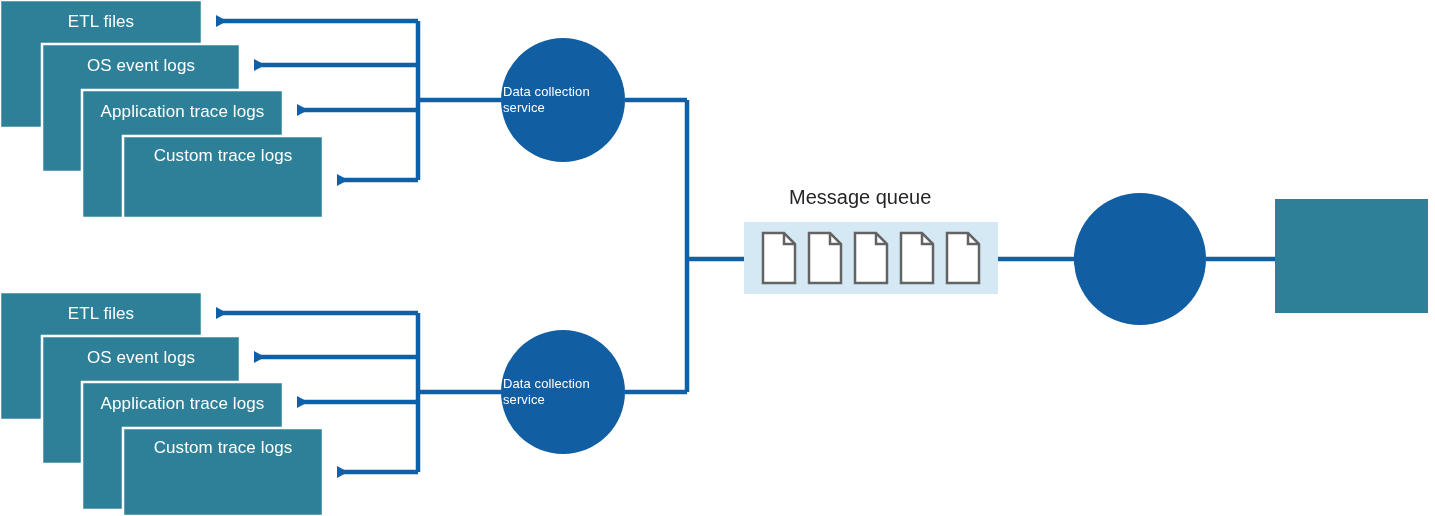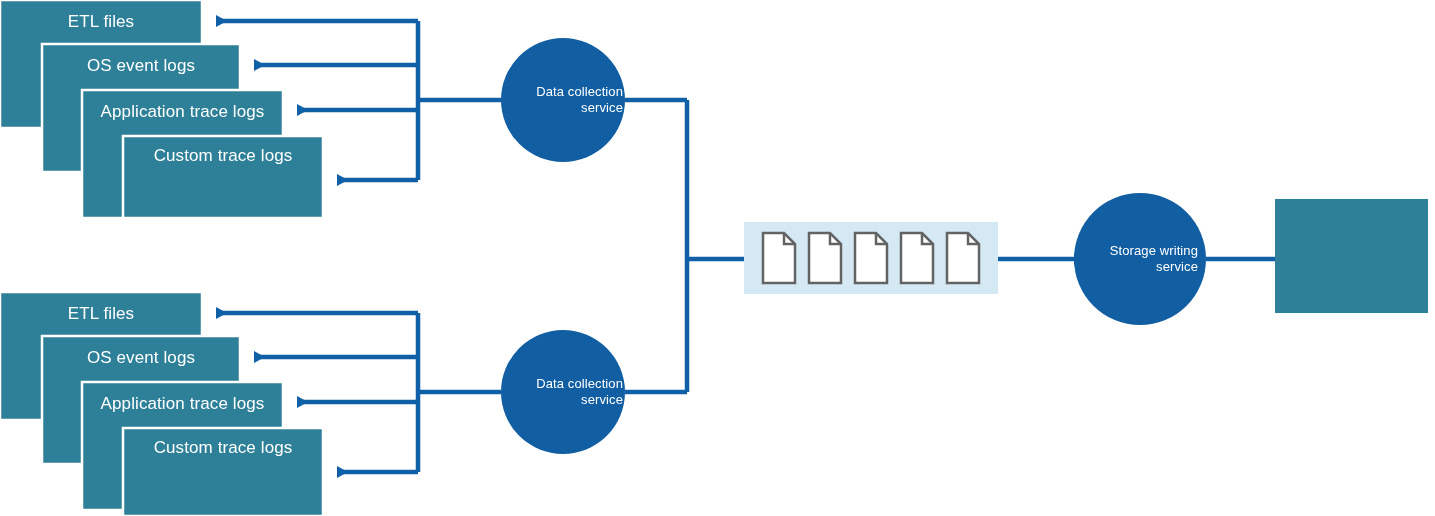--- a/index.html
+++ b/index.html
@@ -24,21 +24,21 @@
     top: 0;
     width: 1435px;
     height: 516px;
     overflow: visible;
   }
   .node-label {
     position: absolute;
     display: flex;
     align-items: center;
     justify-content: center;
-    text-align: right;
+    text-align: left;
     color: #ffffff;
     pointer-events: none;
     font-family: "Liberation Sans", sans-serif;
   }
   .log-box-label {
     font-size: 17px;
     line-height: 1.15;
     letter-spacing: 0.1px;
   }
   .circle-label {
@@ -164,17 +164,17 @@
   <div class="node-label log-box-label" style="left:82px; top:95px; width:201px; height:34px;">Application trace logs</div>
   <div class="node-label log-box-label" style="left:123px; top:139px; width:200px; height:34px;">Custom trace logs</div>
 
   <div class="node-label log-box-label" style="left:0px; top:297px; width:202px; height:34px;">ETL files</div>
   <div class="node-label log-box-label" style="left:42px; top:341px; width:198px; height:34px;">OS event logs</div>
   <div class="node-label log-box-label" style="left:82px; top:387px; width:201px; height:34px;">Application trace logs</div>
   <div class="node-label log-box-label" style="left:123px; top:431px; width:200px; height:34px;">Custom trace logs</div>
 
   <div class="node-label circle-label" style="left:503px; top:60px; width:120px; height:80px;">Data collection service</div>
   <div class="node-label circle-label" style="left:503px; top:352px; width:120px; height:80px;">Data collection service</div>
-  <div class="node-label circle-label" style="left:1082px; top:219px; width:116px; height:80px;">Storage writing service</div>
 
 
+  <div class="queue-title" style="left:789px; top:186px;">Message queue</div>
 
 </div>
 
 </body></html>

